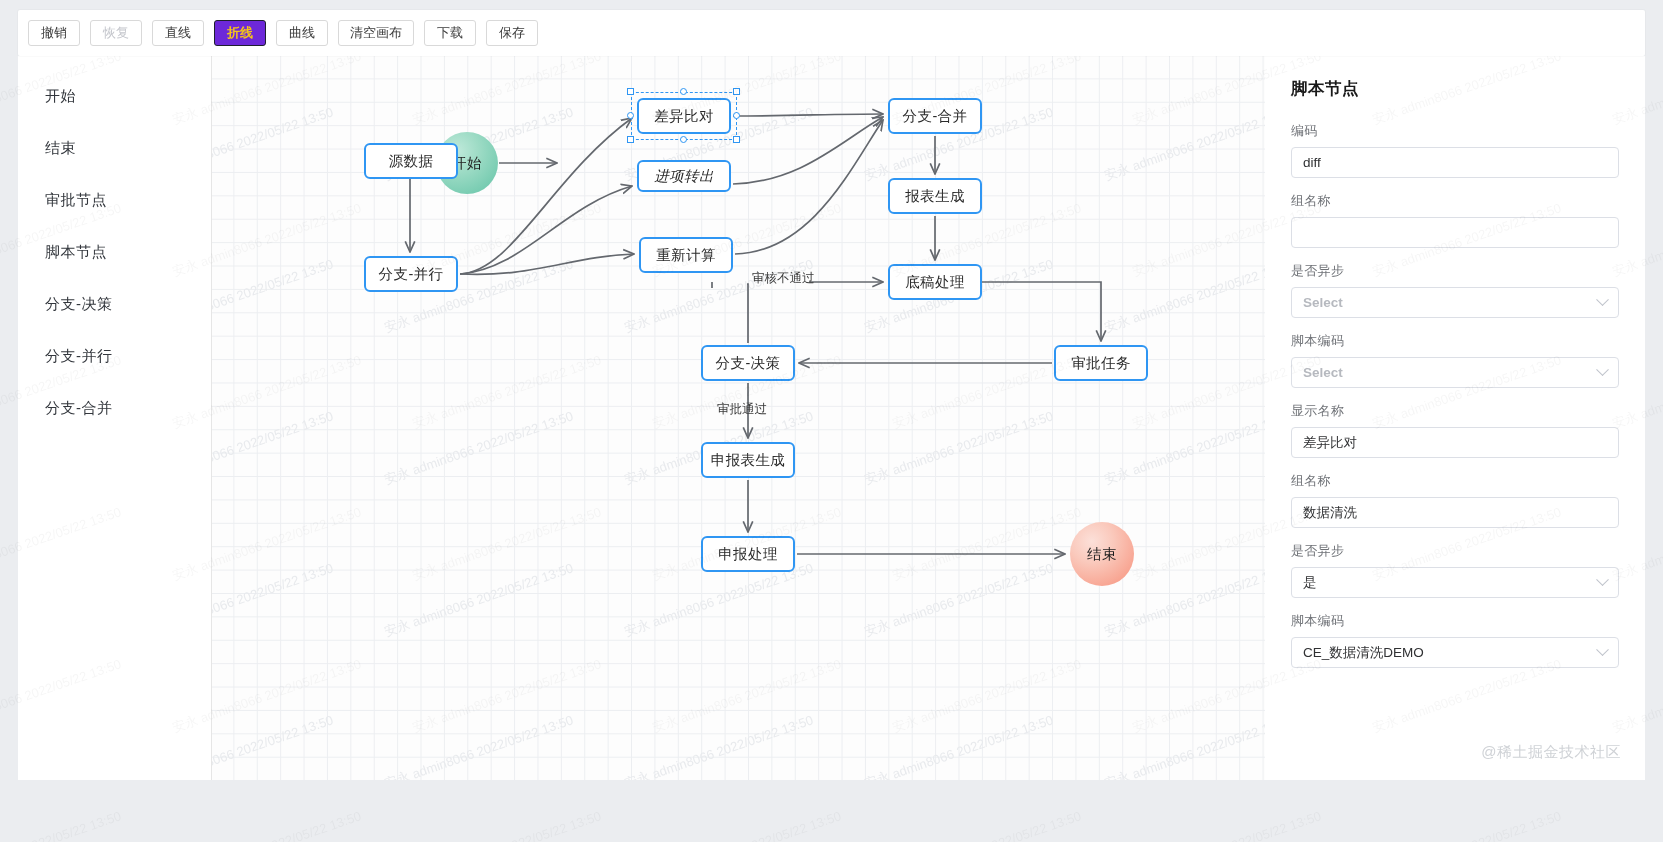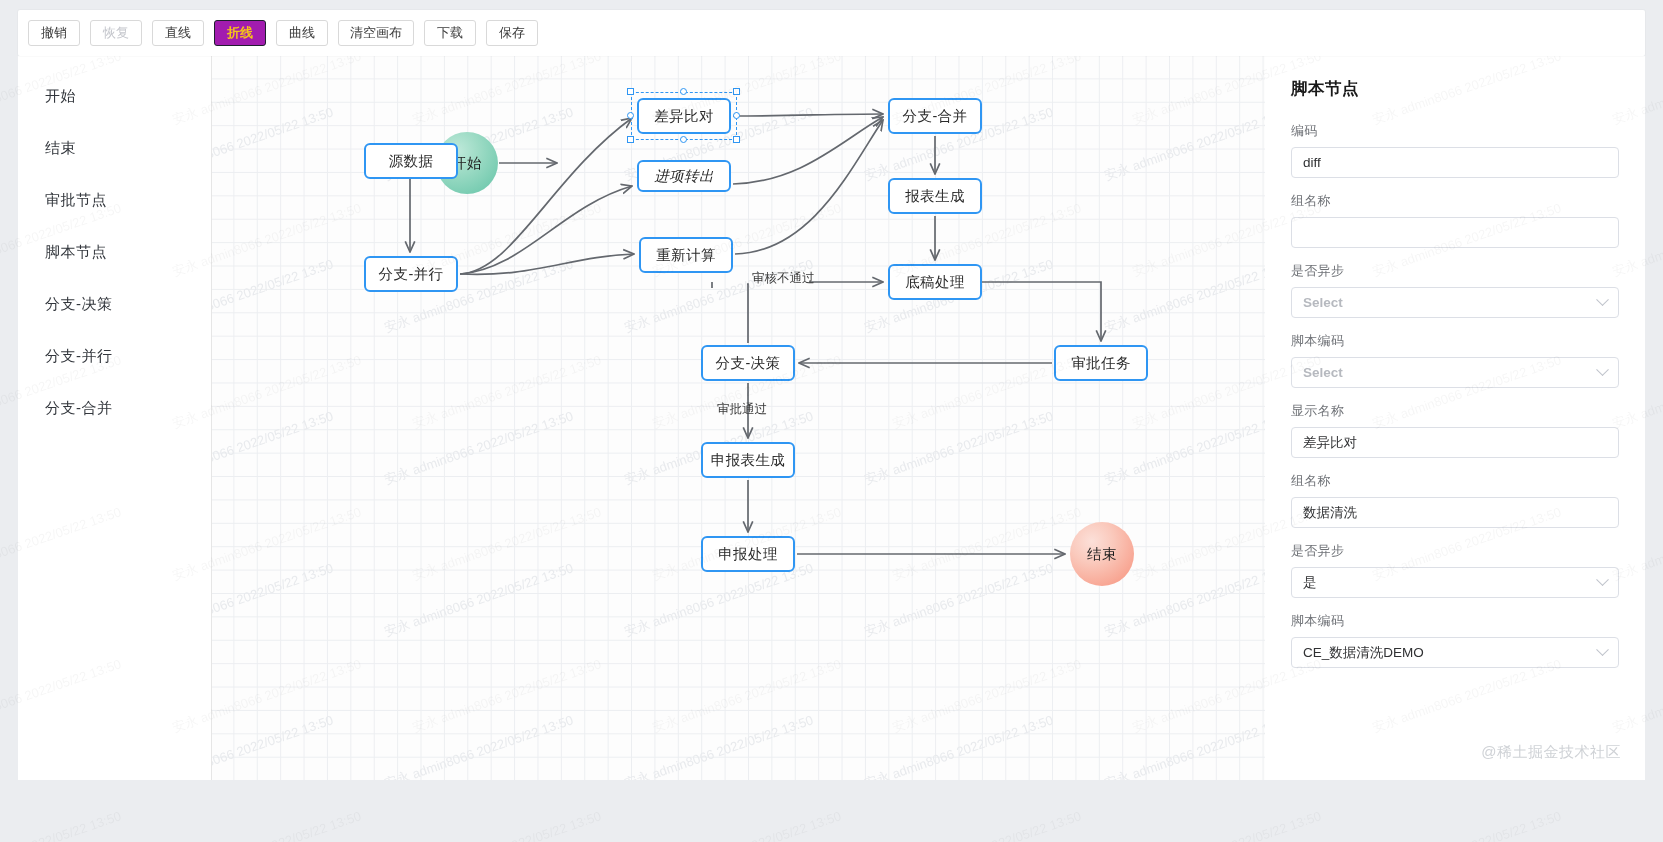--- a/index.html
+++ b/index.html
@@ -39,21 +39,21 @@
     color: #3a3a3a;
     font-size: 13px;
     line-height: 24px;
     text-align: center;
     cursor: pointer;
     white-space: nowrap;
     font-family: "Liberation Sans", "DejaVu Sans", sans-serif;
   }
   .tbtn.disabled { color: #c4c6cc; cursor: default; text-align: center; }
   .tbtn.active {
-    background: #a21caf;
+    background: #6d28d9;
     border-color: #1f1f2e;
     color: #f5c518;
     font-weight: bold;
   }
 
   
   #palette {
     position: absolute;
     left: 18px; top: 56px;
     width: 194px; height: 724px;

